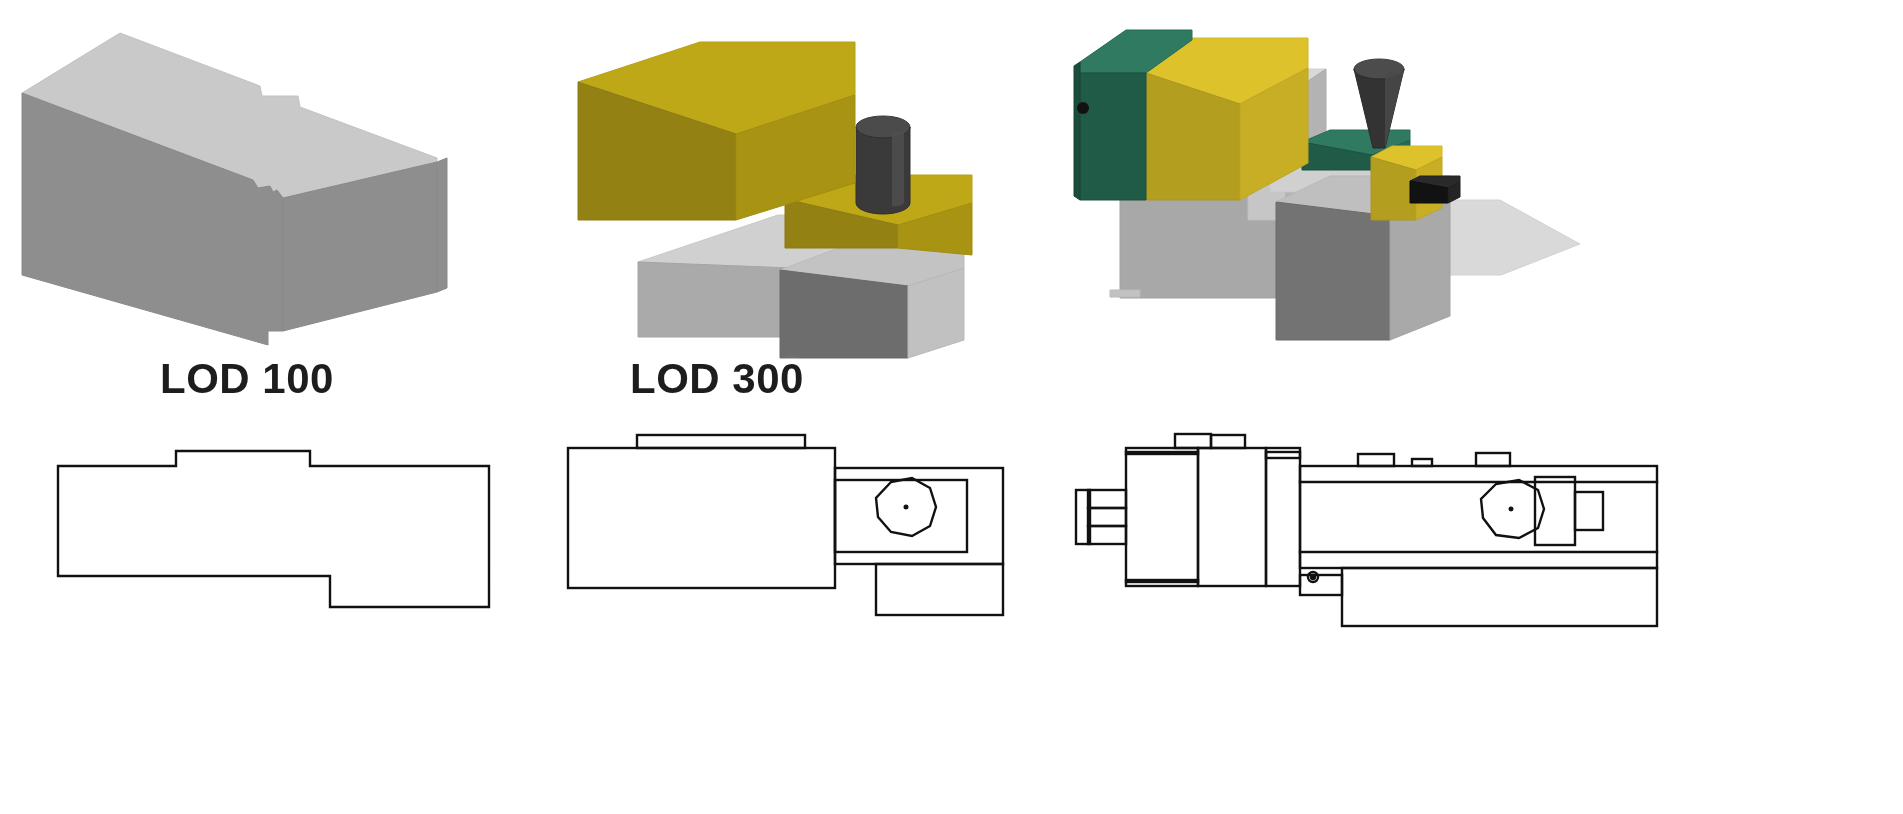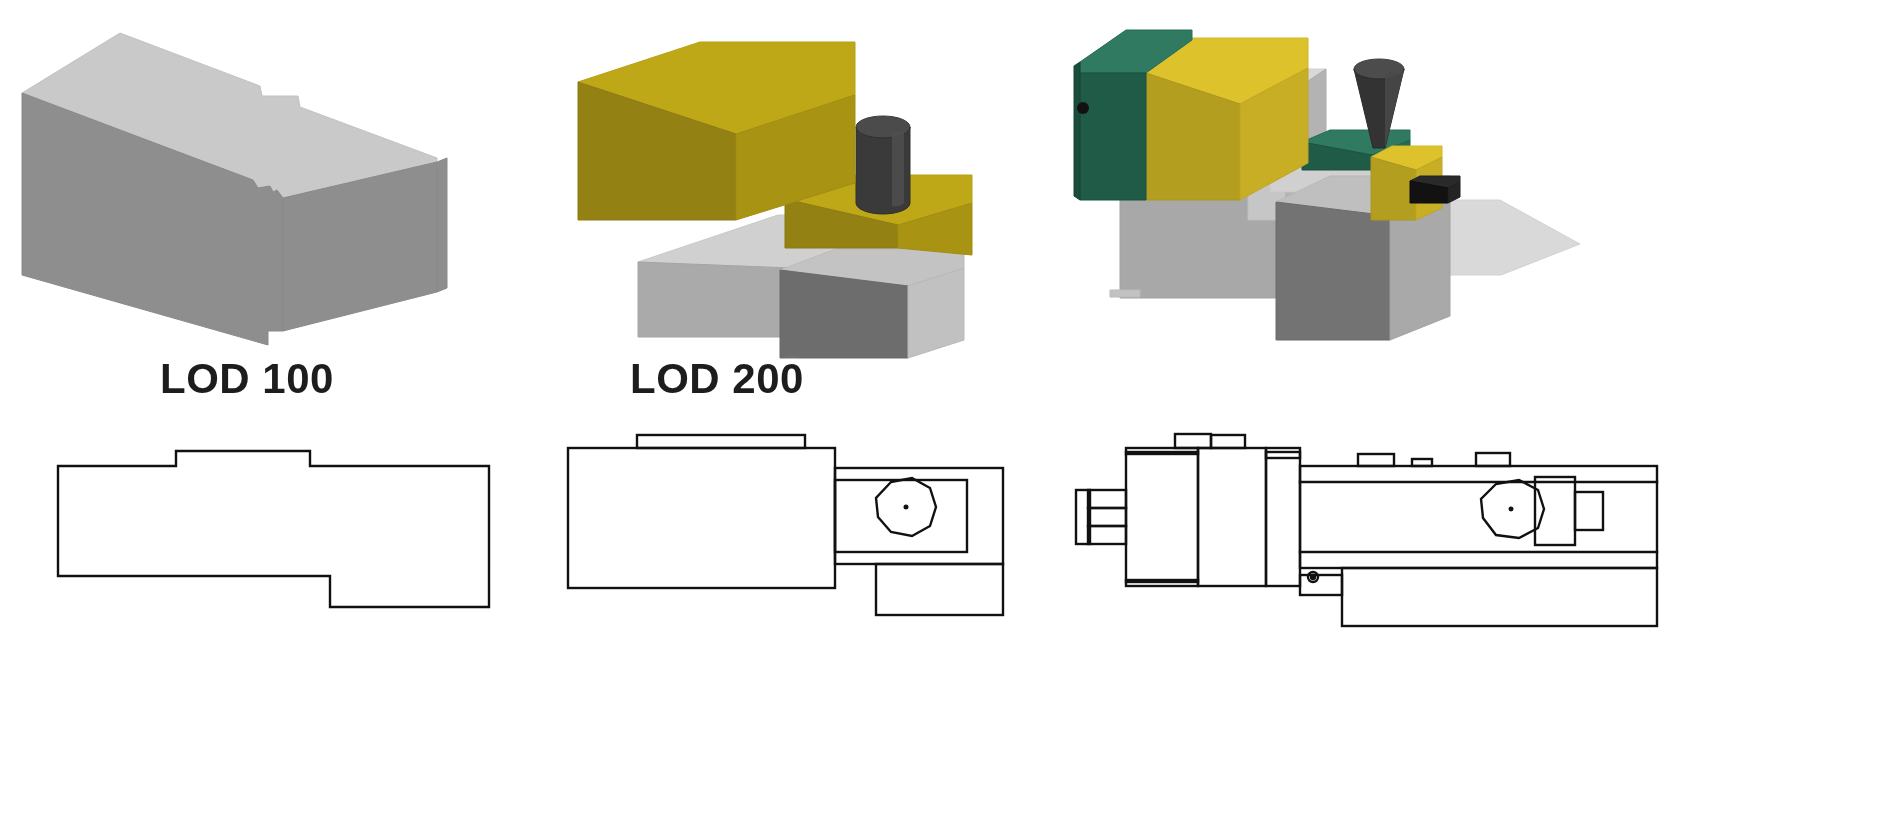--- a/index.html
+++ b/index.html
@@ -111,21 +111,21 @@
         <ellipse cx="343" cy="127" rx="27" ry="11" fill="#4b4b4b" stroke="#3d3d3d" stroke-width="1"></ellipse>
         <path d="M316,127 L316,203 A27,11 0 0 0 370,203 L370,127 A27,11 0 0 1 316,127 Z" fill="#3a3a3a" stroke="#303030" stroke-width="1"></path>
         <path d="M352,133 L352,206 A9,4 0 0 0 364,202 L364,131 Z" fill="#4f4f4f" opacity="0.85"></path>
 
         <polygon fill="#bfa818" stroke="#b7a116" stroke-width="1" points="38,82 160,42 315,42 315,95 196,134"></polygon>
         <polygon fill="#938113" stroke="#8c7b12" stroke-width="1" points="38,82 38,220 196,220 196,134"></polygon>
         <polygon fill="#a89312" stroke="#a18d11" stroke-width="1" points="196,134 315,95 315,183 196,220"></polygon>
       </svg>
     </div>
 
-    <div class="lod-label" id="label-200">LOD 200</div>
+    <div class="lod-label" id="label-200">LOD 300</div>
 
     <div class="plan-2d">
       <svg width="620" height="394" viewBox="0 0 620 394">
         <g fill="none" stroke="#111111" stroke-width="2.4" stroke-linejoin="miter" stroke-linecap="square">
           <rect x="97" y="15" width="168" height="13"></rect>
           <rect x="28" y="28" width="267" height="140"></rect>
           <rect x="295" y="48" width="168" height="96"></rect>
           <rect x="295" y="60" width="132" height="72"></rect>
           <polygon points="351,62 372,58 390,68 396,87 390,106 372,116 351,112 338,97 336,78"></polygon>
           <circle cx="366" cy="87" r="1.3" fill="#111111"></circle>

